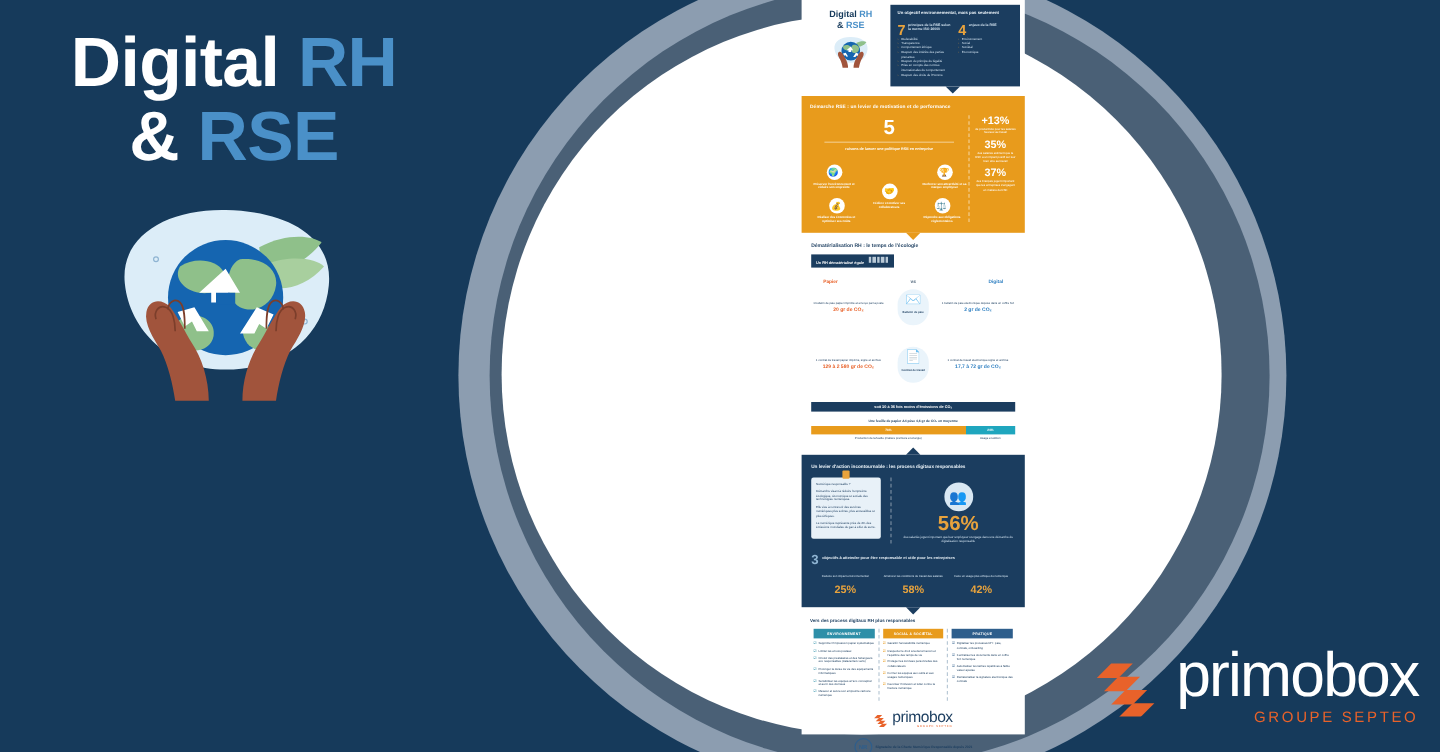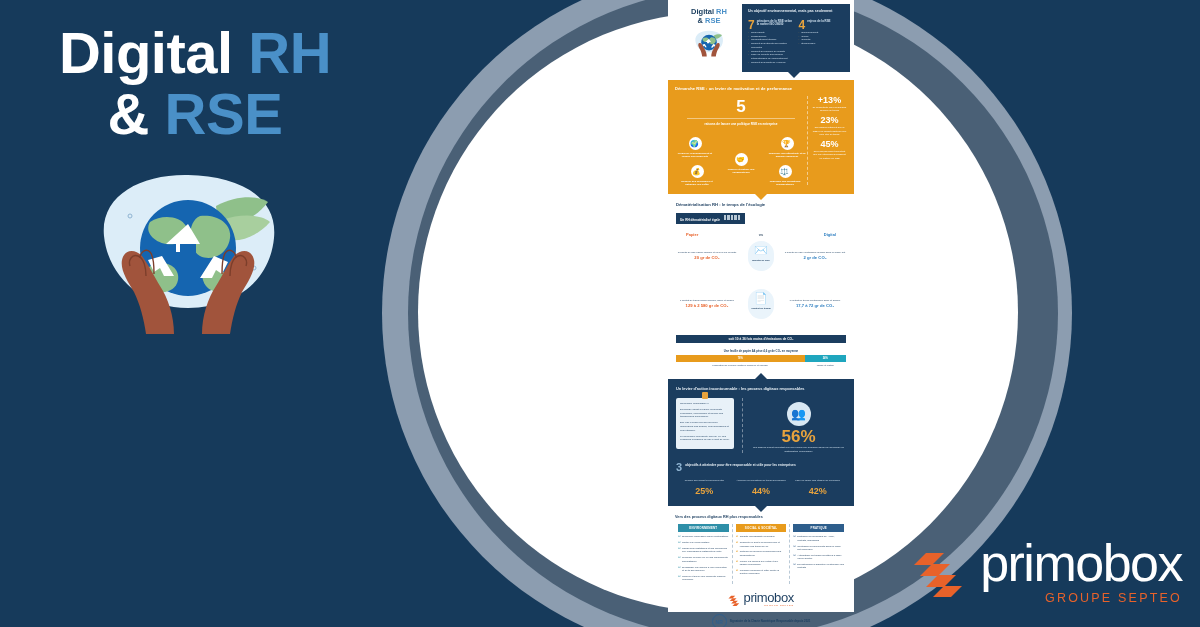--- a/index.html
+++ b/index.html
@@ -326,25 +326,25 @@
             <div class="o-cap">Répondre aux obligations réglementaires</div>
           </div>
         </div>
       </div>
       <div id="orange-right">
         <div class="o-stat">
           <div class="o-stat-n">+13%</div>
           <div class="o-stat-c">de productivité pour les salariés heureux au travail</div>
         </div>
         <div class="o-stat">
-          <div class="o-stat-n">23%</div>
+          <div class="o-stat-n">35%</div>
           <div class="o-stat-c">des salariés estiment que la RSE a un impact positif sur leur bien-être au travail</div>
         </div>
         <div class="o-stat">
-          <div class="o-stat-n">45%</div>
+          <div class="o-stat-n">37%</div>
           <div class="o-stat-c">des Français jugent important que les entreprises s'engagent en matière de RSE</div>
         </div>
       </div>
     </div>
     <div id="orange-tail"></div>
   </div>
 
   <div id="compare">
     <div id="compare-title">Dématérialisation RH : le temps de l'écologie</div>
     <div id="compare-chip">
@@ -423,21 +423,21 @@
       <div id="navy-obj-n">3</div>
       <div id="navy-obj-t">objectifs à atteindre pour être responsable et utile pour les entreprises</div>
     </div>
     <div id="navy-stats3">
       <div class="n3">
         <div class="n3-c">Réduire son impact environnemental</div>
         <div class="n3-n">25%</div>
       </div>
       <div class="n3">
         <div class="n3-c">Améliorer les conditions de travail des salariés</div>
-        <div class="n3-n">44%</div>
+        <div class="n3-n">58%</div>
       </div>
       <div class="n3">
         <div class="n3-c">Faire un usage plus éthique du numérique</div>
         <div class="n3-n">42%</div>
       </div>
     </div>
     <div id="navy-tail"></div>
   </div>
 
   <div id="checks">

